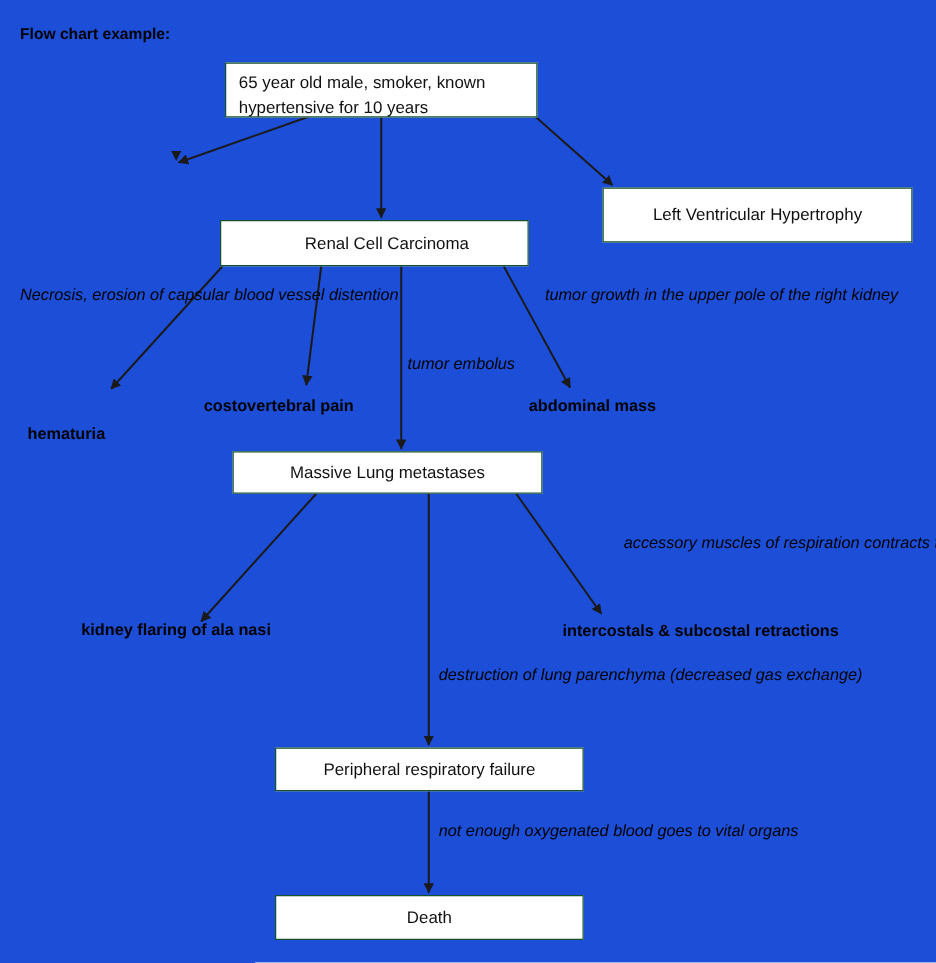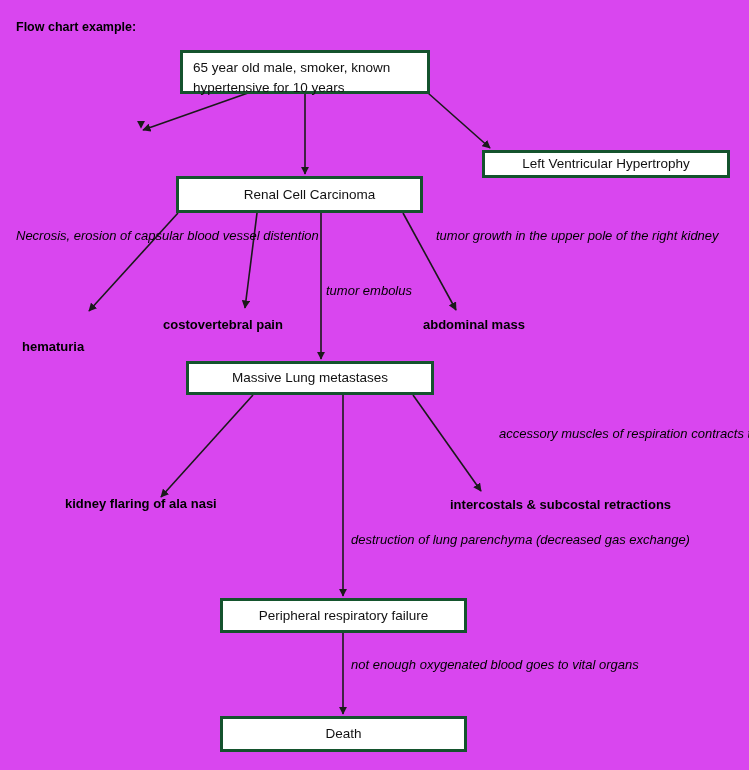--- a/index.html
+++ b/index.html
@@ -8,35 +8,35 @@
     background: #ffffff;
   }
   body {
     font-family: "Liberation Sans", sans-serif;
     color: #000000;
   }
   #page {
     position: relative;
     width: 749px;
     height: 770px;
-    background: #d946ef;
+    background: #1d4ed8;
     overflow: hidden;
   }
   #edges {
     position: absolute;
     left: 0;
     top: 0;
     width: 749px;
     height: 770px;
     pointer-events: none;
   }
   .node {
     position: absolute;
     box-sizing: border-box;
-    border: 3px solid #14532d;
+    border: 1px solid #14532d;
     background: #ffffff;
     font-size: 13.5px;
     line-height: 20px;
     color: #111111;
     z-index: 2;
   }
   .node.center {
     display: flex;
     align-items: center;
     justify-content: center;
@@ -103,21 +103,21 @@
   </svg>
 
   <div class="title" style="left:16px; top:20px;">Flow chart example:</div>
 
   <div class="node topleft" style="left:180px; top:50px; width:250px; height:44px;">
     <span class="line">65 year old male, smoker, known</span>
     <span class="line">hypertensive for 10 years</span>
   </div>
 
 
-  <div class="node center" style="left:482px; top:150px; width:248px; height:28px;">
+  <div class="node center" style="left:482px; top:150px; width:248px; height:44px;">
     <span>Left Ventricular Hypertrophy</span>
   </div>
 
   <div class="node center" style="left:176px; top:176px; width:247px; height:37px;padding-left:20px;">
     <span>Renal Cell Carcinoma</span>
   </div>
 
   <div class="node center" style="left:186px; top:361px; width:248px; height:34px;">
     <span>Massive Lung metastases</span>
   </div>

